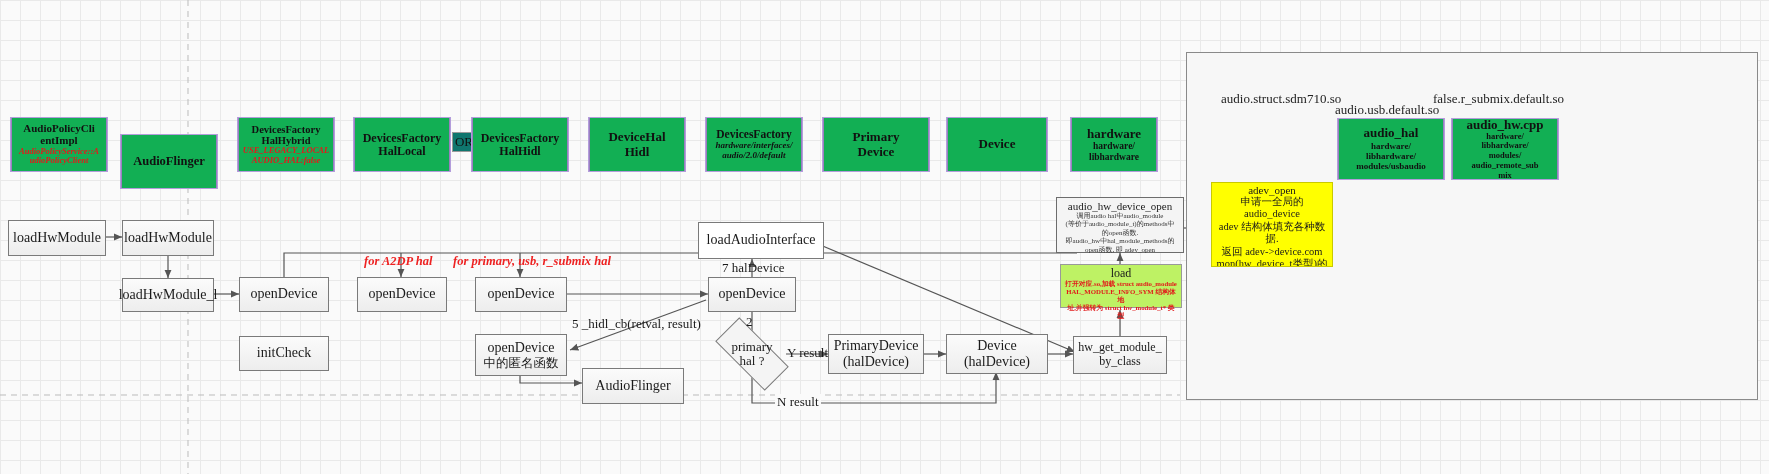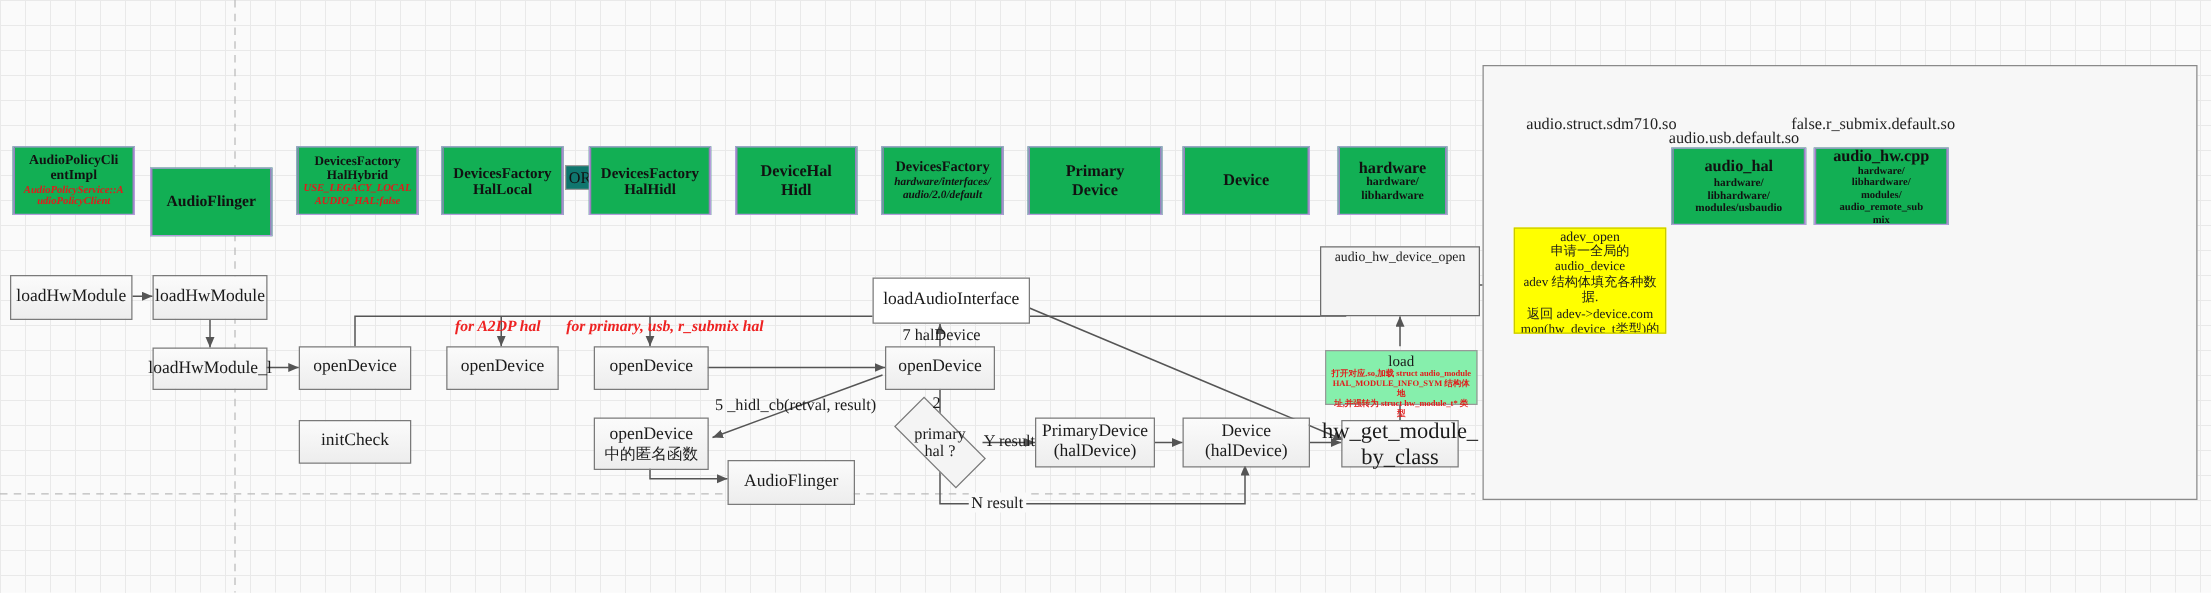--- a/index.html
+++ b/index.html
@@ -282,35 +282,40 @@
   <span style="white-space:pre-line;">PrimaryDevice
 (halDevice)</span>
 </div>
 
 <div class="node pbox" style="left:946px;top:334px;width:102px;height:40px;">
   <span style="white-space:pre-line;">Device
 (halDevice)</span>
 </div>
 
 <div class="node pbox" style="left:1073px;top:336px;width:94px;height:38px;">
-  <span style="white-space:pre-line;font-size:18px;">hw_get_module_
+  <span style="white-space:pre-line;font-size:12px;">hw_get_module_
 by_class</span>
 </div>
 
 <div class="diamond" style="left:717px;top:337px;width:70px;height:34px;">
   <div class="dshape"></div>
   <div class="dlabel" style="white-space:pre-line;">primary
 hal ?</div>
 </div>
 
 <div class="node note" style="left:1056px;top:197px;width:128px;height:56px;">
   <div class="n-title" style="font-size:11px;">audio_hw_device_open</div>
-</div>
-
-<div class="node note" style="left:1060px;top:280px;width:122px;height:44px;background:#86efac;border-color:#999;">
+  <div class="n-body-dark" style="white-space:pre-line;font-size:7px;">调用audio hal中audio_module
+(等价于audio_module_t)的methods中
+的open函数.
+即audio_hw中hal_module_methods的
+open函数, 即 adev_open</div>
+</div>
+
+<div class="node note" style="left:1060px;top:264px;width:122px;height:44px;background:#bef264;border-color:#999;">
   <div class="n-title" style="font-size:12px;">load</div>
   <div class="n-body" style="white-space:pre-line;font-size:6.8px;">打开对应.so,加载 struct audio_module
 HAL_MODULE_INFO_SYM 结构体地
 址,并强转为 struct hw_module_t* 类型</div>
 </div>
 
 <div class="node yellow" style="left:1211px;top:182px;width:122px;height:85px;">
   <div class="y-title">adev_open</div>
   <div class="y-body" style="white-space:pre-line;">申请一全局的audio_device
 adev 结构体填充各种数据.

